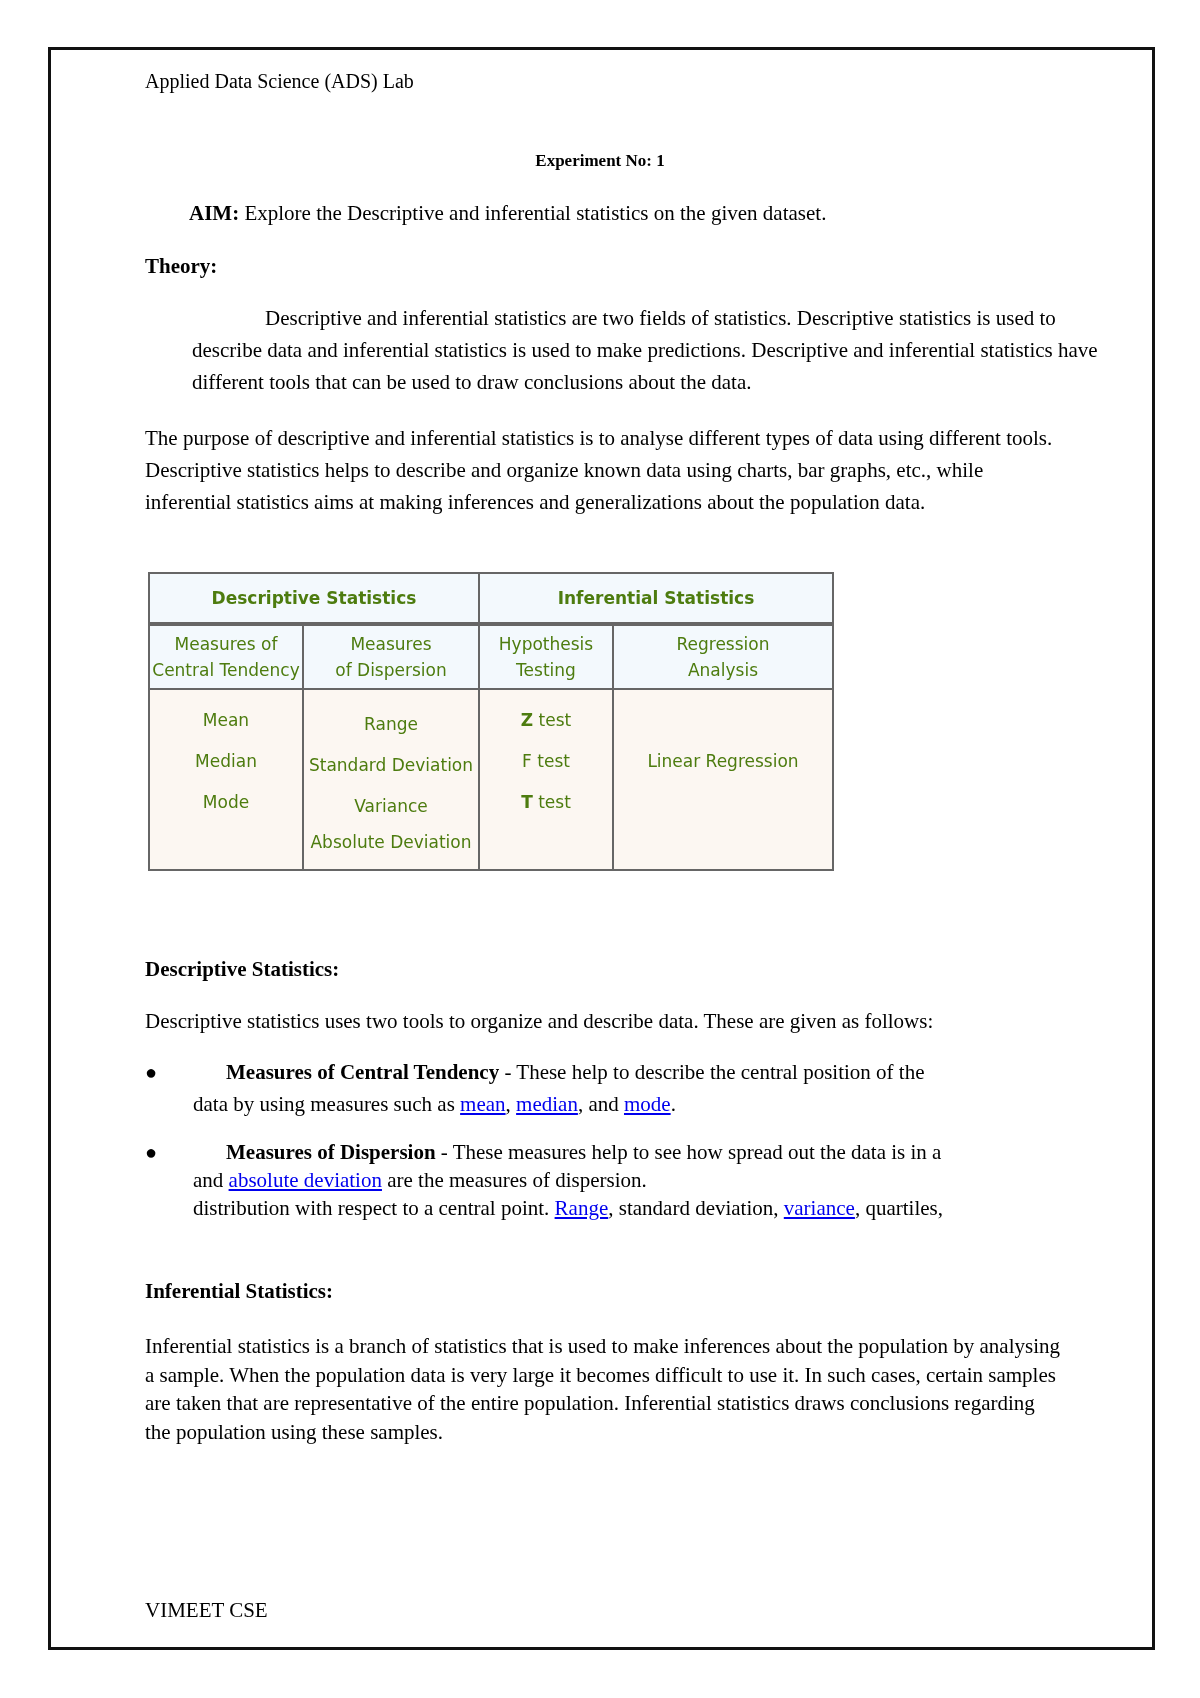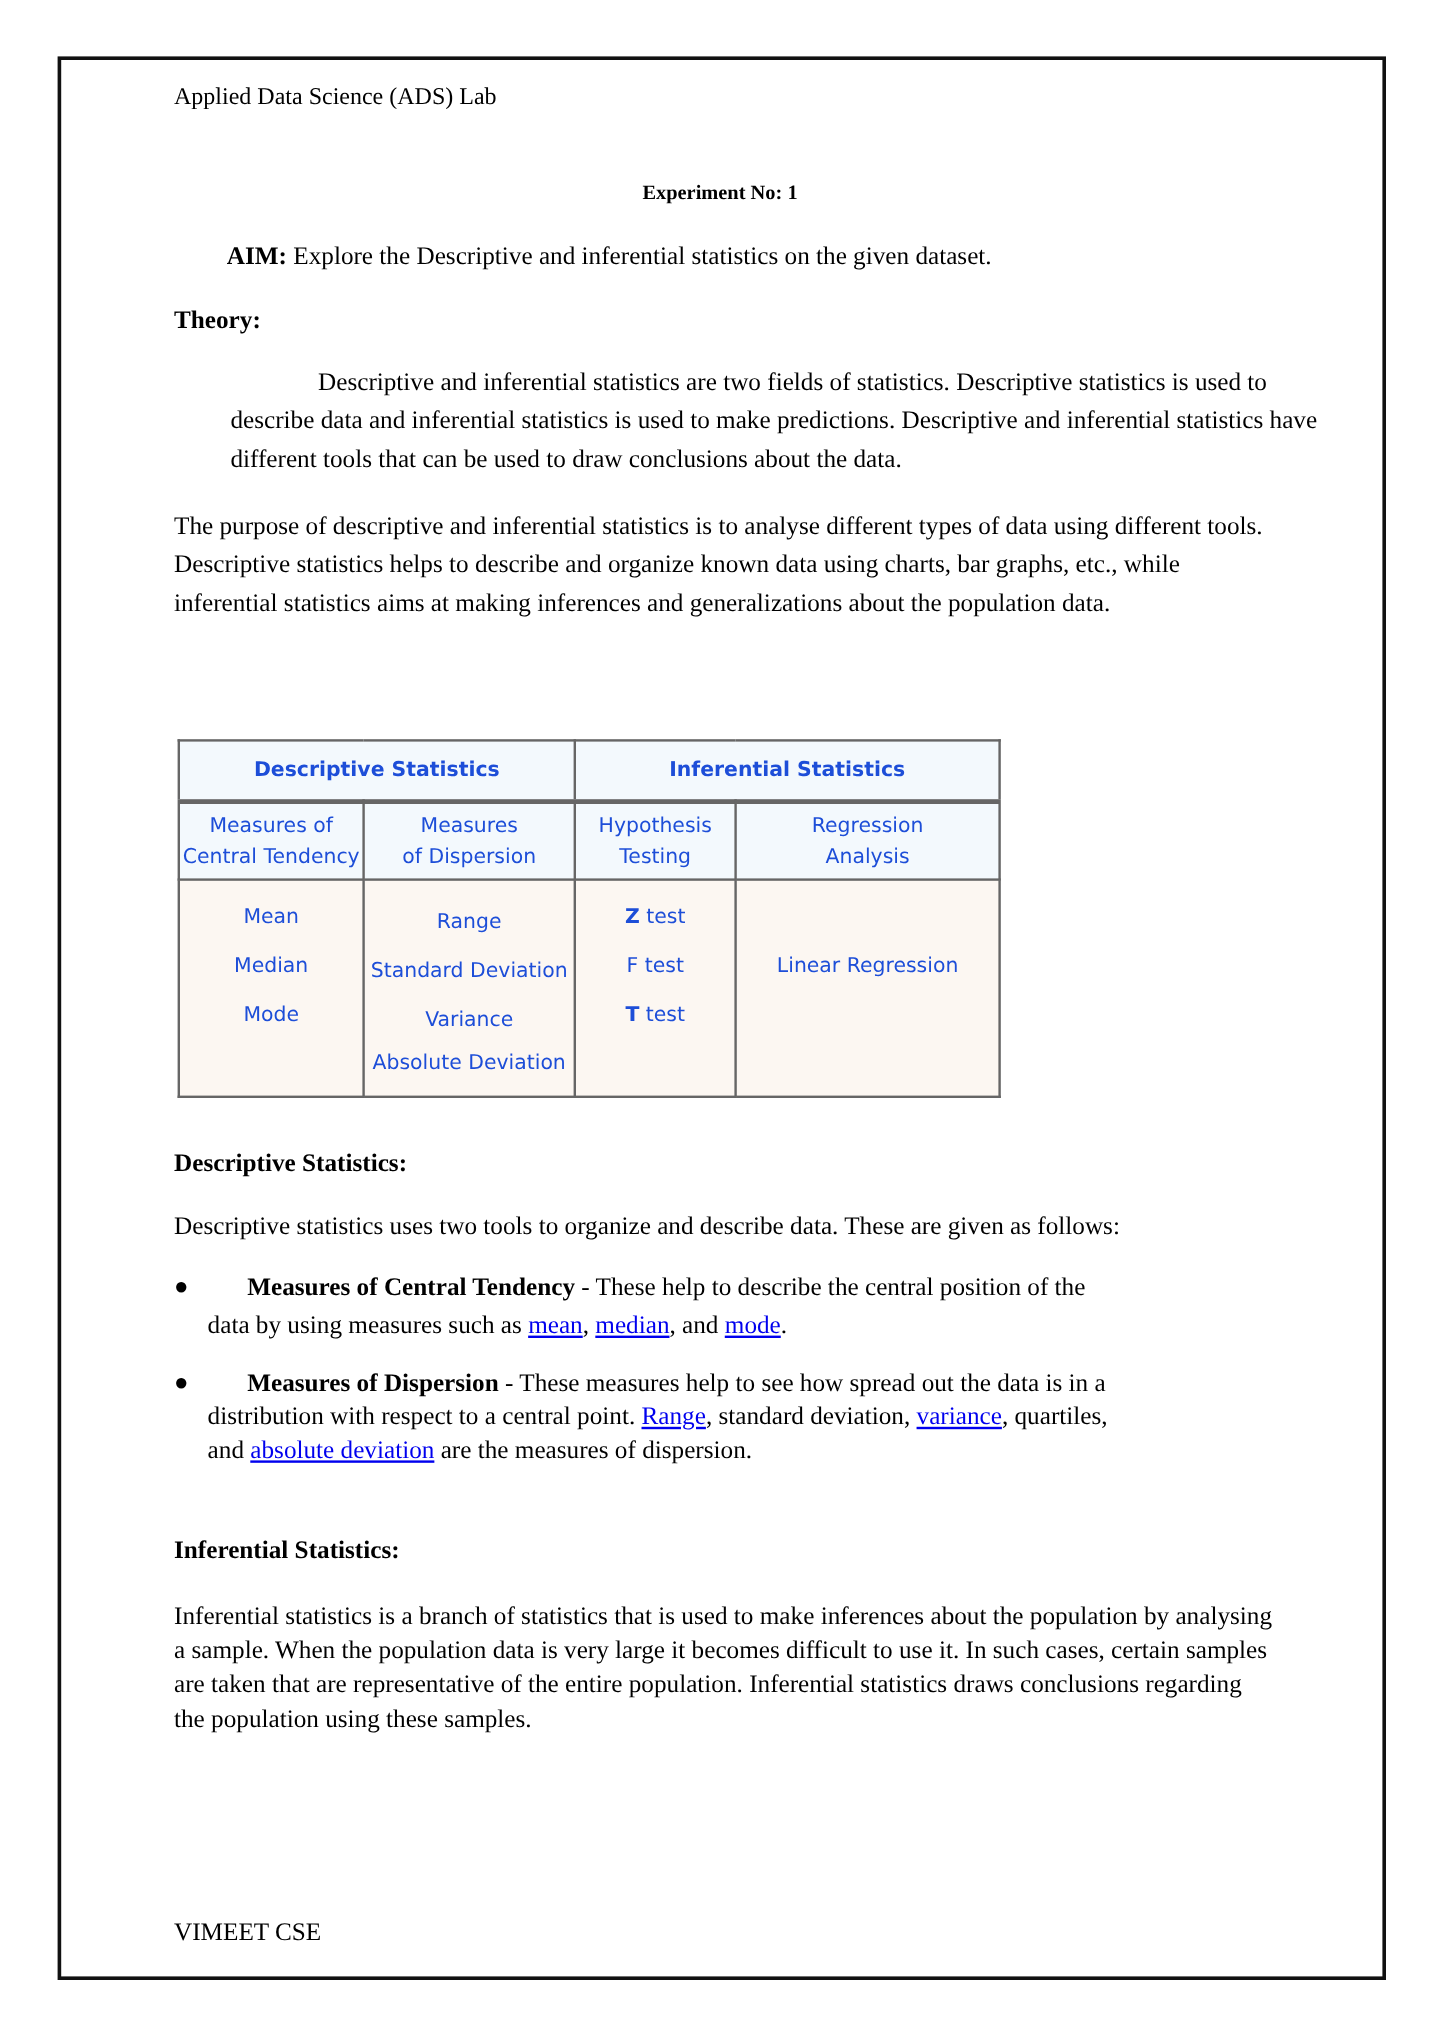--- a/index.html
+++ b/index.html
@@ -15,37 +15,37 @@
   .aim b { font-weight: bold; }
   .theory-h { left: 145px; top: 250px; font-weight: bold; }
   .para { left: 145px; width: 920px; }
   .p1 { top: 302px; margin-left: 47px; }
   .p2 { top: 422px; }
   .indent { display: inline-block; width: 73px; }
   a.link { color: #0000ee; text-decoration: underline; }
 
   
   .stat-table { position: absolute; left: 148px; top: 572px; width: 686px; border-collapse: collapse;
-                font-family: "DejaVu Sans", "Liberation Sans", sans-serif; color: #1d4ed8; font-size: 17px; margin-top: 44px; }
+                font-family: "DejaVu Sans", "Liberation Sans", sans-serif; color: #4d7c0f; font-size: 17px; }
   .stat-table td { border: 2px solid #666; text-align: center; vertical-align: middle; }
   .stat-table .head td { background: #f3f9fd; height: 46px; font-weight: bold; font-size: 17px; border-bottom: 4px solid #666; }
   .stat-table .sub td { background: #f3f9fd; height: 60px; line-height: 26px; }
   .stat-table .body td { background: #fcf7f2; vertical-align: top; padding-top: 10px; height: 168px; }
   .cell-list div { height: 41px; line-height: 41px; }
   .cell-list.alt div:first-child { margin-top: 4px; }
   .cell-mid { vertical-align: middle !important; padding-top: 0 !important; }
   .tbold { font-weight: bold; }
 
   .desc-h { left: 145px; top: 953px; font-weight: bold; }
   .desc-p { left: 145px; top: 1005px; }
   .bullet { left: 145px; width: 920px; }
   .b1 { top: 1056px; }
   .b2 { top: 1138px; }
   .bullet .dot { position: absolute; left: 0; top: 0; font-size: 20px; }
-  .bullet .content { margin-left: 28px; }
+  .bullet .content { margin-left: 48px; }
   .bullet .first-line-indent { display: inline-block; width: 33px; }
   .bullet b { font-weight: bold; }
   .line2 { display: block; }
 
   .inf-h { left: 145px; top: 1275px; font-weight: bold; }
   .inf-p { left: 145px; top: 1332px; width: 920px; line-height: 28.5px; }
   .footer-text { left: 145px; top: 1598px; font-size: 21px; }
 </style>
 </head>
 <body>
@@ -126,21 +126,21 @@
   <div class="content">
     <span class="first-line-indent"></span><b>Measures of Central Tendency</b><span> - These help to describe the central position of the</span>
     <span class="line2" style="margin-left:0"><span>data by using measures such as </span><a class="link" href="#">mean</a><span>, </span><a class="link" href="#">median</a><span>, and </span><a class="link" href="#">mode</a><span>.</span></span>
   </div>
 </div>
 
 <div class="abs txt bullet b2" style="line-height:28px">
   <span class="dot">●</span>
   <div class="content">
     <span class="first-line-indent"></span><b>Measures of Dispersion</b><span> - These measures help to see how spread out the data is in a</span>
+    <span class="line2"><span>and </span><a class="link" href="#">absolute deviation</a><span> are the measures of dispersion.</span></span>
     <span class="line2"><span>distribution with respect to a central point. </span><a class="link" href="#">Range</a><span>, standard deviation, </span><a class="link" href="#">variance</a><span>, quartiles,</span></span>
-    <span class="line2"><span>and </span><a class="link" href="#">absolute deviation</a><span> are the measures of dispersion.</span></span>
   </div>
 </div>
 
 <div class="abs txt inf-h">Inferential Statistics:</div>
 <div class="abs txt inf-p">Inferential statistics is a branch of statistics that is used to make inferences about the population by analysing a sample. When the population data is very large it becomes difficult to use it. In such cases, certain samples are taken that are representative of the entire population. Inferential statistics draws conclusions regarding the population using these samples.</div>
 
 <div class="abs footer-text">VIMEET CSE</div>
 
 </body></html>

